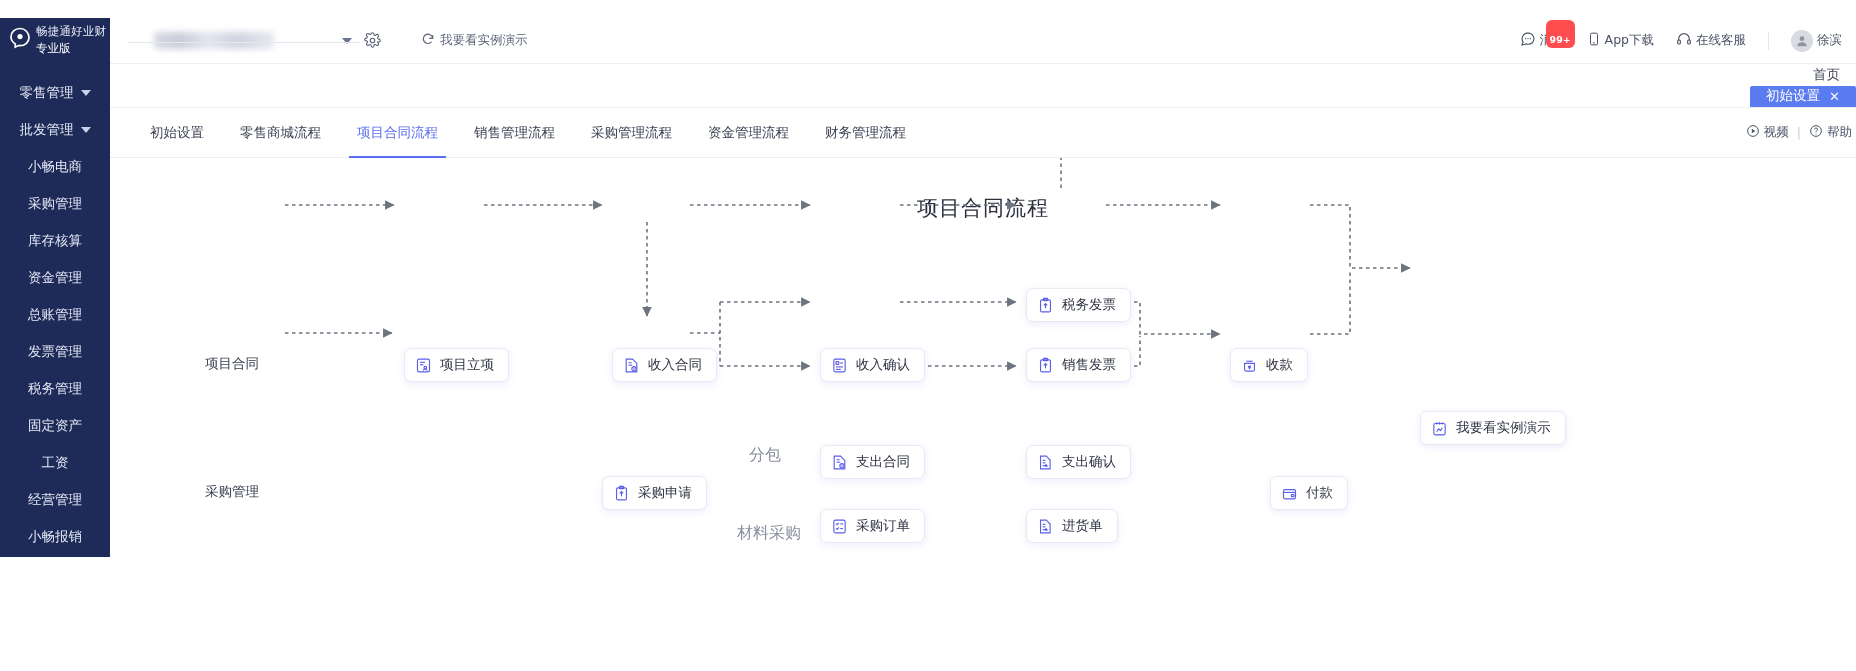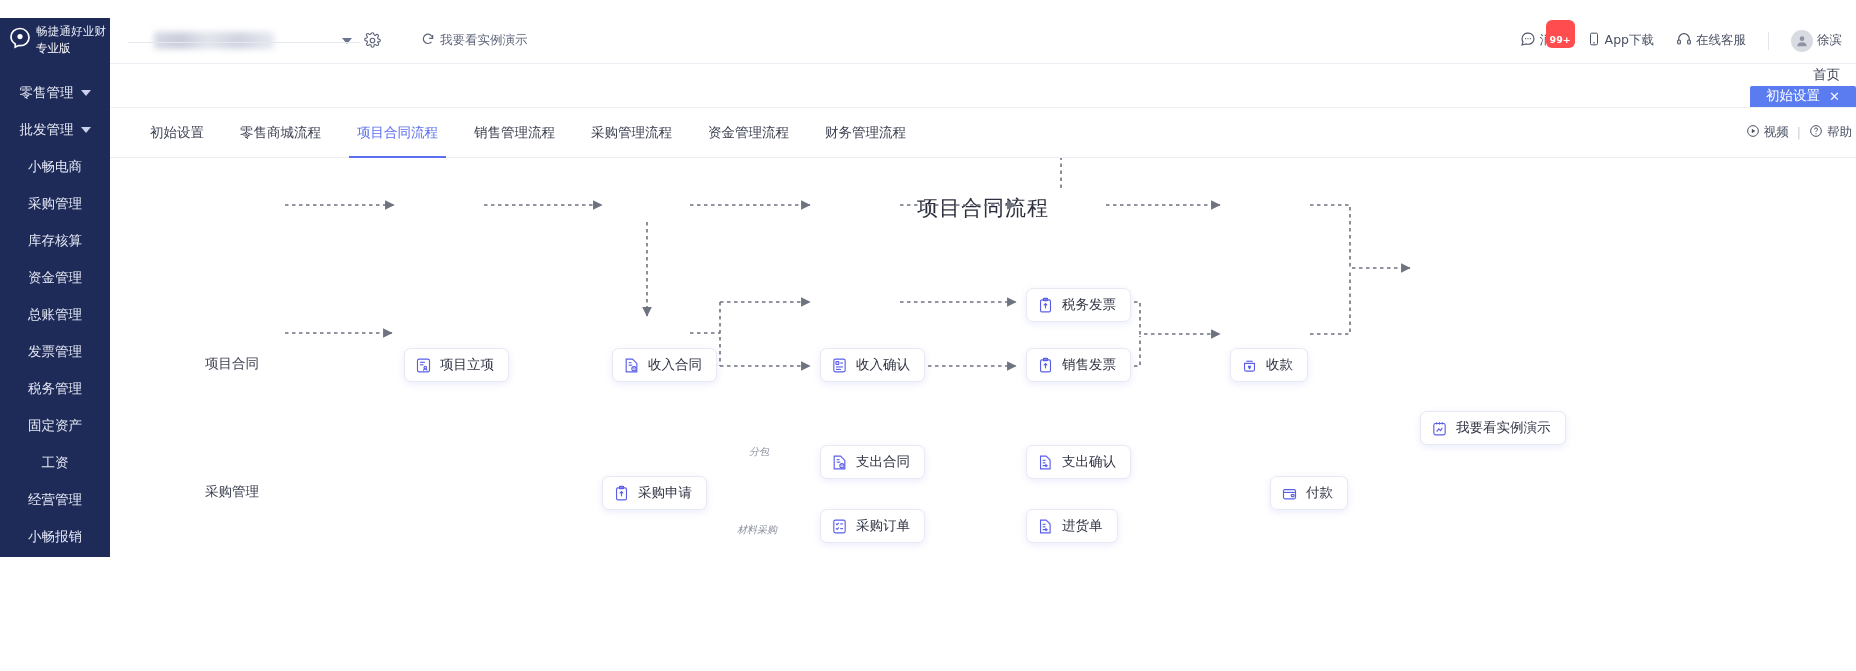--- a/index.html
+++ b/index.html
@@ -96,21 +96,21 @@
   }
   .rowlabel { position:absolute; font-size:13.5px; color:#3a3f4f; white-space:nowrap; }
   .node {
     position:absolute; height:34px; background:#fff; border:1px solid #e8e9f2;
     border-radius:7px; display:flex; align-items:center; gap:8px;
     padding:0 14px 0 10px; font-size:13.5px; color:#2f3342;
     box-shadow:0 2px 7px rgba(91,111,240,.13); white-space:nowrap; cursor:pointer;
   }
   .node svg { flex:0 0 17px; }
   .edge-label {
-    position:absolute; font-size:10px; color:#8a8f9e; white-space:nowrap;font-style:italic;
+    position:absolute; font-size:16px; color:#8a8f9e; white-space:nowrap;
   }
   svg.wires { position:absolute; left:0; top:0; width:100%; height:100%; pointer-events:none; }
 </style>
 </head>
 <body>
 
 <div class="app">
 
   <aside class="sidebar">
     <div class="brand">

